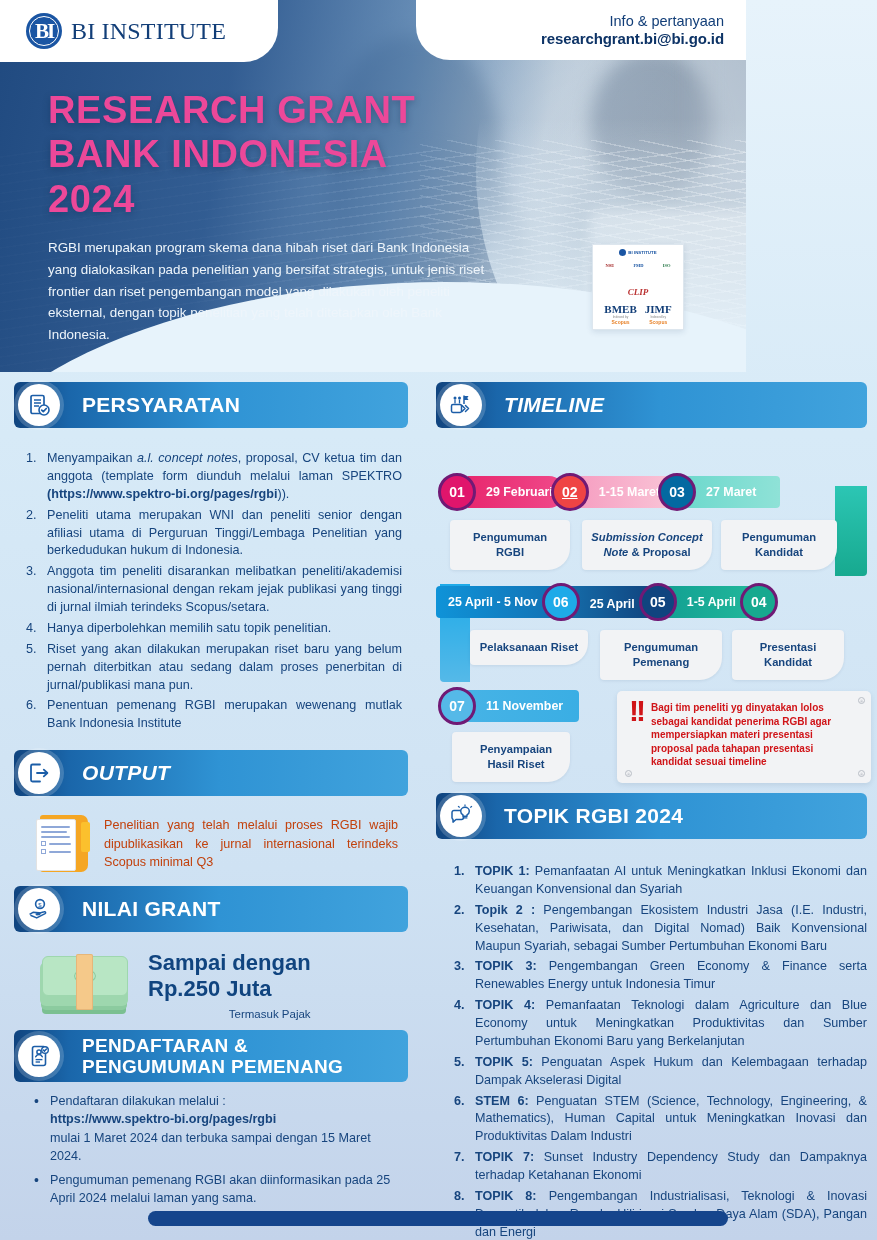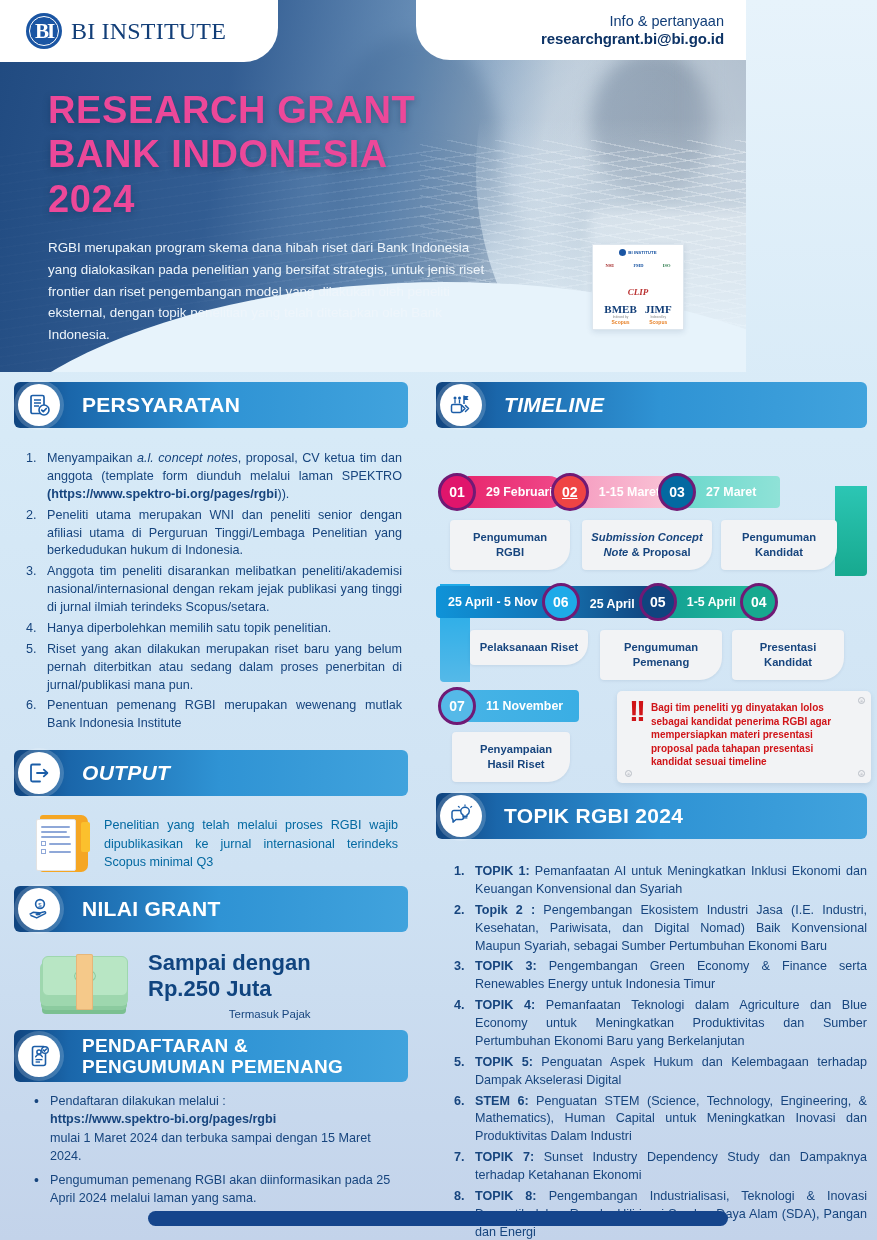--- a/index.html
+++ b/index.html
@@ -180,21 +180,21 @@
     padding: 6px 4px; display: flex; flex-direction: column; gap: 3px;
   }
   .dl { height: 2px; background: #8fa8d8; border-radius: 2px; }
   .dl.s { width: 60%; } .dl.m { width: 85%; } .dl.l { width: 95%; }
   .dline { display: flex; align-items: center; gap: 3px; }
   .dbox { width: 5px; height: 5px; border: 1px solid #8fa8d8; flex: none; }
   .folder-tab {
     position: absolute; right: 2px; top: 10px; width: 9px; height: 30px;
     background: #fbc02d; border-radius: 2px;
   }
-  .output-text { font-size: 12.6px; line-height: 1.48; color: #0369a1; text-align: justify; padding-top: 4px; }
+  .output-text { font-size: 12.6px; line-height: 1.48; color: #c2410c; text-align: justify; padding-top: 4px; }
 
   
   .grant-row { display: flex; gap: 16px; align-items: center; padding: 12px 20px 10px 36px; }
   .cash-icon { width: 92px; height: 58px; position: relative; flex: none; }
   .cash-stack {
     position: absolute; left: 0; top: 6px; width: 88px; height: 44px;
     background: #9ed7ae; border-radius: 6px;
     box-shadow: 0 5px 0 -1px #8ccb9f, 0 10px 0 -2px #7bc091;
   }
   .cash-top {

